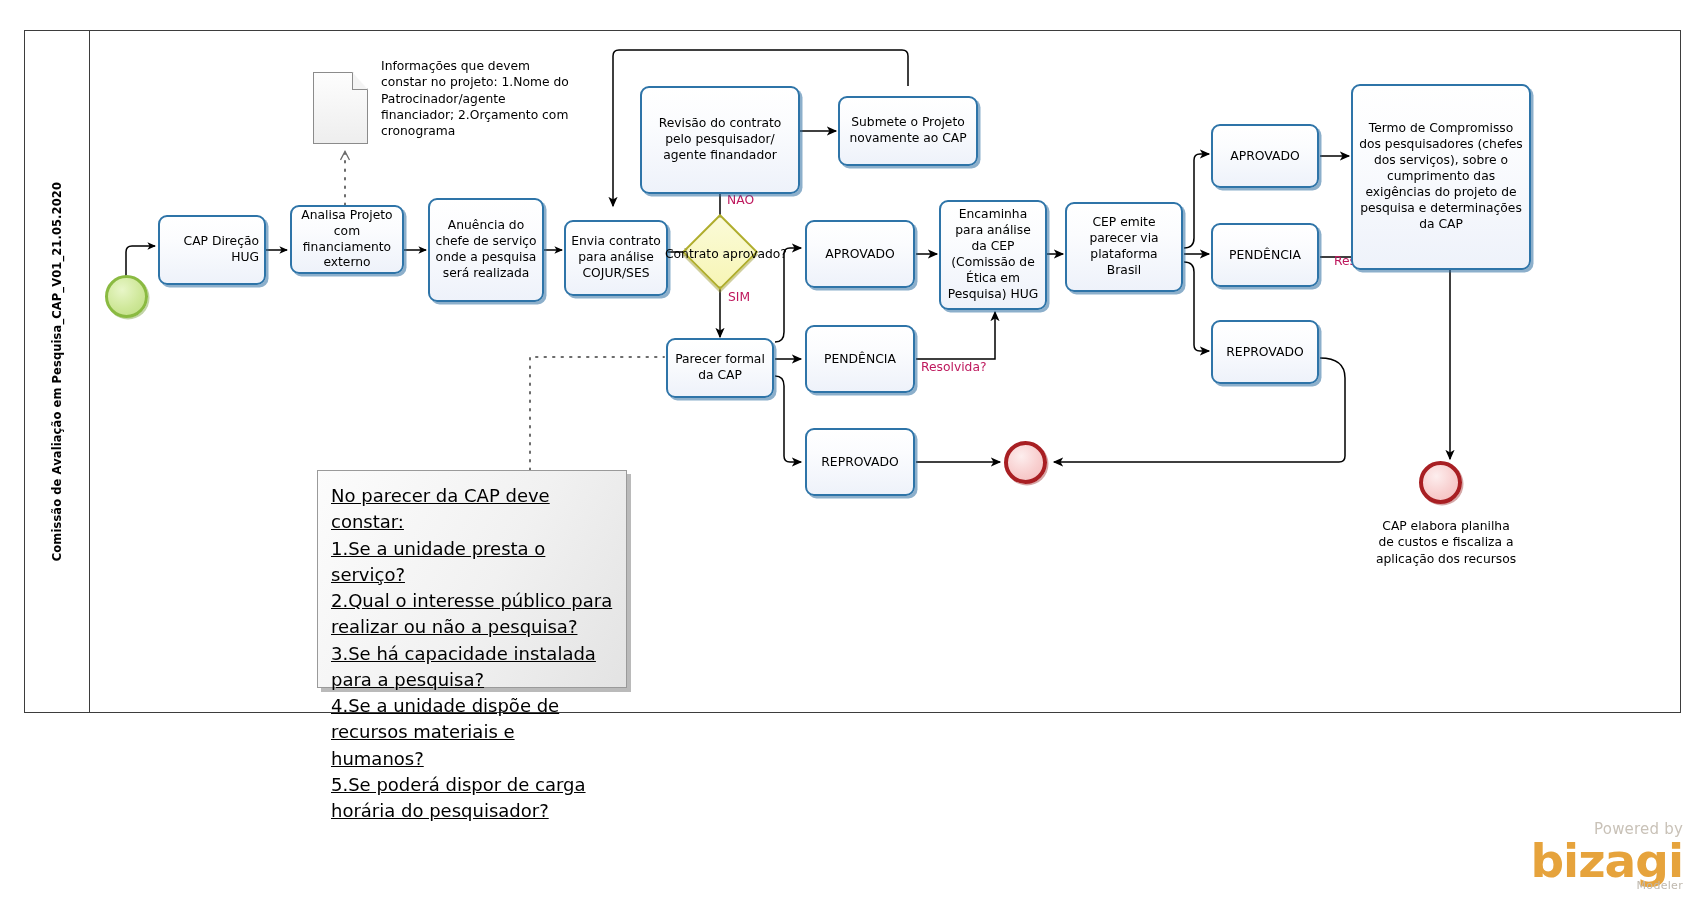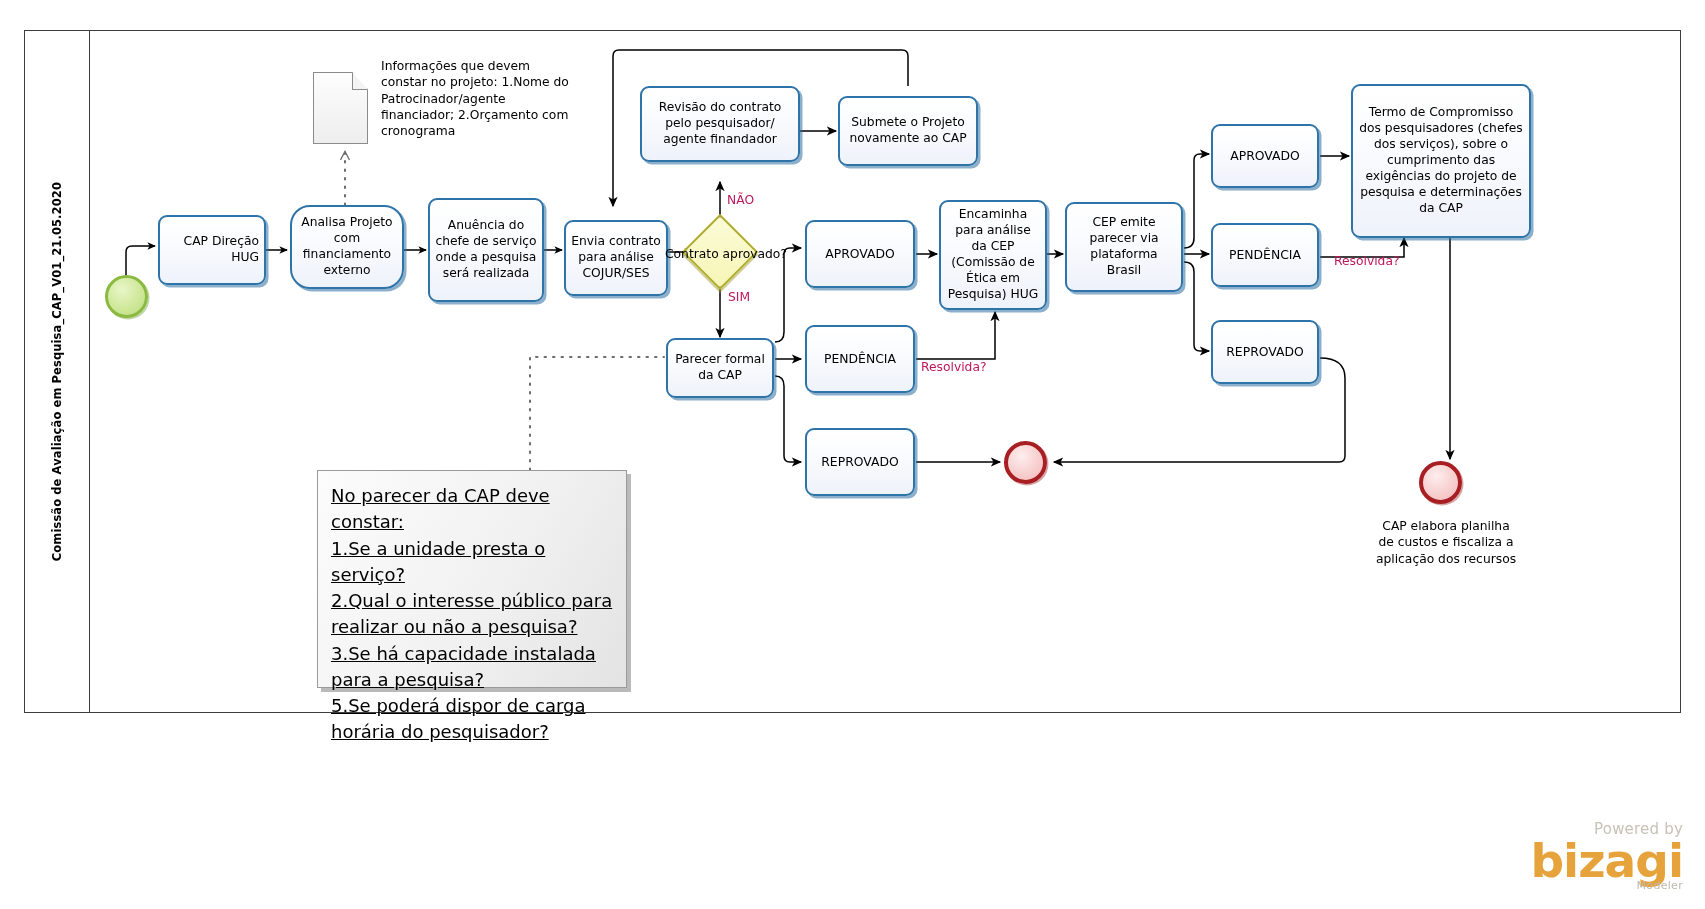--- a/index.html
+++ b/index.html
@@ -147,38 +147,38 @@
   <div class="doc" style="left:313px;top:72px;">
     <div class="body"></div>
     <div class="fold"></div>
   </div>
   <div class="ftext" style="left:381px;top:58px;width:198px;height:128px;overflow:hidden;">Informações que devem constar no projeto: 1.Nome do Patrocinador/agente financiador; 2.Orçamento com cronograma</div>
 
   <div class="task" style="left:158px;top:215px;width:108px;height:70px;text-align:right;">
     <span>CAP Direção HUG</span>
   </div>
 
-  <div class="task" style="left:290px;top:205px;width:114px;height:84px;border-radius:20px;">
+  <div class="task" style="left:290px;top:205px;width:114px;height:69px;">
     <span>Analisa Projeto com financiamento externo</span>
   </div>
 
   <div class="task" style="left:428px;top:198px;width:116px;height:104px;">
     <span>Anuência do chefe de serviço onde a pesquisa será realizada</span>
   </div>
 
   <div class="task" style="left:564px;top:212px;width:104px;height:76px;margin-top:8px;">
     <span>Envia contrato para análise COJUR/SES</span>
   </div>
 
   <div class="gw" style="left:693px;top:225px;"></div>
   <div class="gw-label" style="left:665px;top:247px;width:110px;">Contrato aprovado?</div>
   <div class="flow-label" style="left:727px;top:193px;">NÃO</div>
   <div class="flow-label" style="left:728px;top:290px;">SIM</div>
 
-  <div class="task" style="left:640px;top:86px;width:160px;height:76px;">
+  <div class="task" style="left:640px;top:86px;width:160px;height:108px;">
     <span>Revisão do contrato pelo pesquisador/ agente finandador</span>
   </div>
 
   <div class="task" style="left:838px;top:96px;width:140px;height:70px;">
     <span>Submete o Projeto novamente ao CAP</span>
   </div>
 
   <div class="task" style="left:666px;top:338px;width:108px;height:60px;">
     <span>Parecer formal da CAP</span>
   </div>
@@ -214,32 +214,33 @@
   <div class="task small" style="left:1211px;top:223px;width:108px;height:64px;">
     <span>PENDÊNCIA</span>
   </div>
 
   <div class="task small" style="left:1211px;top:320px;width:108px;height:64px;">
     <span>REPROVADO</span>
   </div>
 
   <div class="flow-label" style="left:1334px;top:254px;">Resolvida?</div>
 
-  <div class="task" style="left:1351px;top:84px;width:180px;height:154px;">
+  <div class="task" style="left:1351px;top:84px;width:180px;height:186px;">
     <span>Termo de Compromisso dos pesquisadores (chefes dos serviços), sobre o cumprimento das exigências do projeto de pesquisa e determinações da CAP</span>
   </div>
 
   <div class="ev end" style="left:1419px;top:461px;"></div>
   <div class="ftext" style="left:1374px;top:518px;width:144px;text-align:center;">CAP elabora planilha de custos e fiscaliza a aplicação dos recursos</div>
 
   <div class="annot" style="left:317px;top:470px;width:310px;height:218px;">
     <div>No parecer da CAP deve constar:</div>
     <div>1.Se a unidade presta o serviço?</div>
     <div>2.Qual o interesse público para realizar ou não a pesquisa?</div>
     <div>3.Se há capacidade instalada para a pesquisa?</div>
+    <div>4.Se a unidade dispõe de recursos materiais e humanos?</div>
     <div>5.Se poderá dispor de carga horária do pesquisador?</div>
   </div>
 
   <div class="bz">
     <div class="pw">Powered by</div>
     <div class="bg">bizagi</div>
     <div class="md">Modeler</div>
   </div>
 
 </div>

